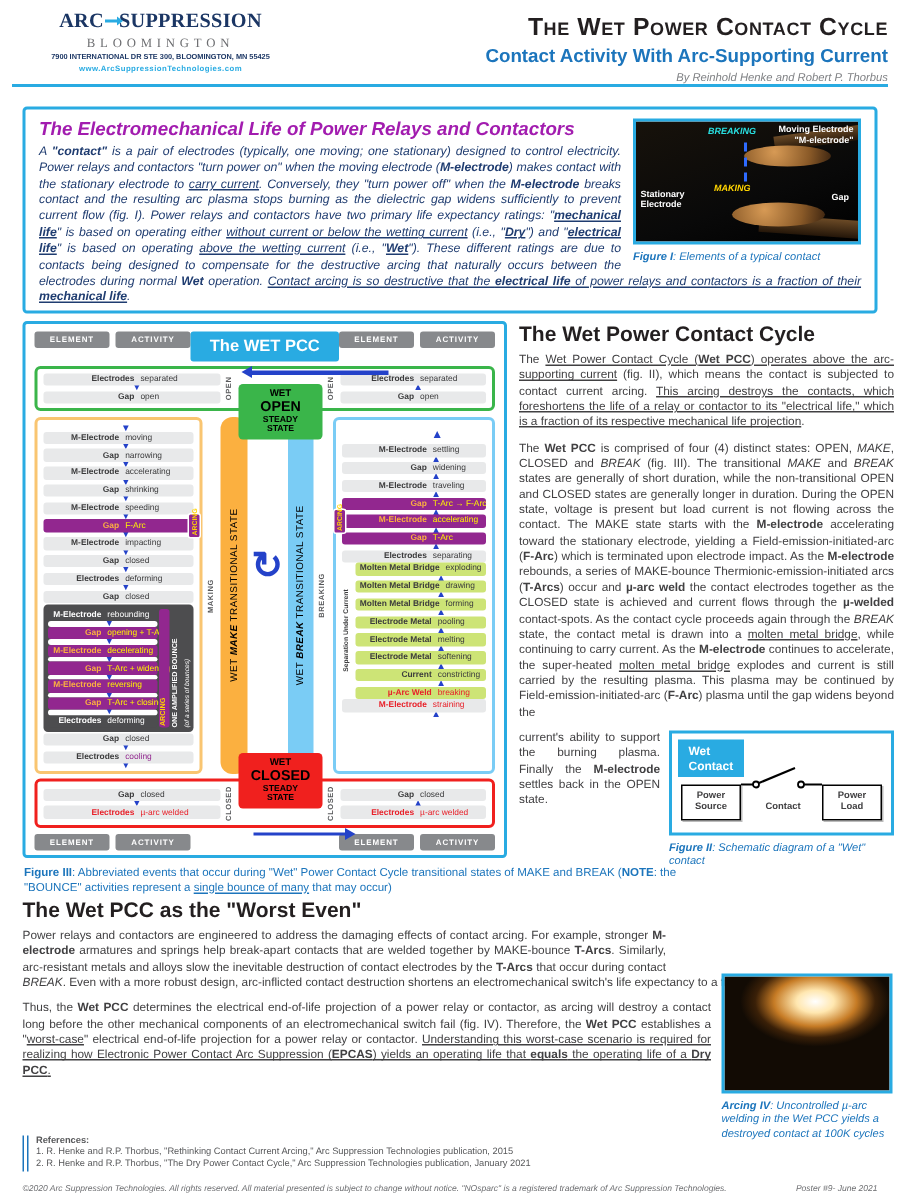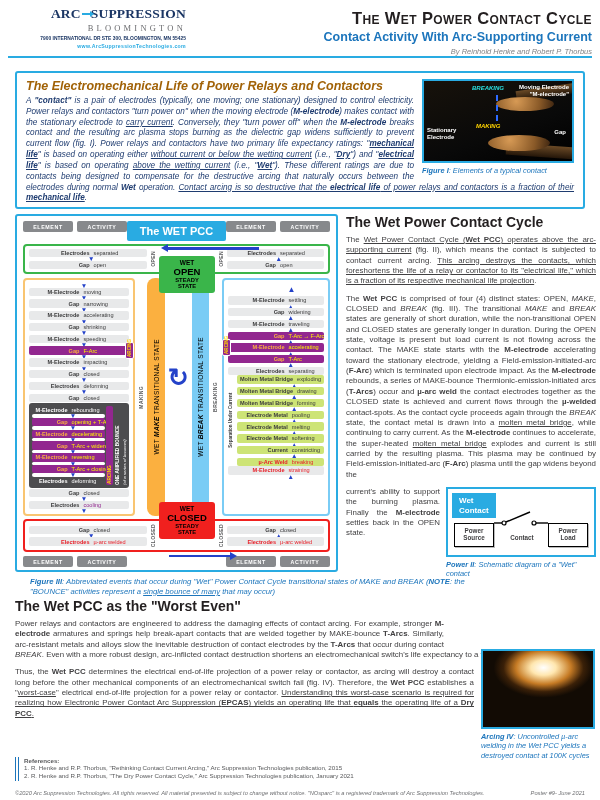--- a/index.html
+++ b/index.html
@@ -1,20 +1,20 @@
 <!DOCTYPE html>
 <html><head>
 <meta charset="utf-8">
 <style>
   * { margin:0; padding:0; box-sizing:border-box; }
   body { width:600px; height:800px; position:relative; background:#fff;
          font-family:"Liberation Sans", sans-serif; color:#414042; overflow:hidden; }
 
   
-  #logo { position:absolute; left:28px; top:6px; width:158px; text-align:right; }
+  #logo { position:absolute; left:28px; top:6px; width:158px; text-align:center; }
   .logo-line1 { font-family:"Liberation Serif", serif; font-weight:bold; font-size:13.5px;
                 color:#1B3664; letter-spacing:.2px; white-space:nowrap; }
   .logo-bolt { display:inline-block; width:8px; height:2.5px; background:#29ABE2;
                position:relative; margin:0 1px 2px 1px; vertical-align:middle; }
   .logo-bolt:after { content:""; position:absolute; right:-4px; top:-2px;
                border-left:4px solid #29ABE2; border-top:3.5px solid transparent;
                border-bottom:3.5px solid transparent; }
   .logo-line2 { font-family:"Liberation Serif", serif; font-size:8.5px; color:#6D6E71;
                 letter-spacing:3.2px; margin-top:1px; }
   .logo-line3 { font-size:4.9px; color:#1B3664; font-weight:bold; margin-top:3px; }
@@ -22,21 +22,21 @@
   #title-block { position:absolute; right:8px; top:9px; width:400px; text-align:right; }
   #main-title { font-size:16.5px; font-weight:bold; color:#231F20; font-variant:small-caps;
                 letter-spacing:.4px; }
   #subtitle { font-size:12.5px; font-weight:bold; color:#1C75BC; margin-top:2px; }
   #byline { font-size:7.5px; font-style:italic; color:#808285; margin-top:3px; }
   #header-rule { position:absolute; left:8px; right:8px; top:56px; height:2px; background:#29ABE2; }
 
   
   #intro { position:absolute; left:15px; top:71px; width:570px; height:138px;
            border:2px solid #29ABE2; border-radius:3px; padding:6px 9px; }
-  #intro h2 { font-size:12.5px; font-weight:bold; font-style:italic; color:#a16207; margin-bottom:3px; }
+  #intro h2 { font-size:12.5px; font-weight:bold; font-style:italic; color:#a21caf; margin-bottom:3px; }
   #intro .body { font-size:8.2px; font-style:italic; color:#1F3C70; line-height:1.32; text-align:justify; }
   #figure1 { float:right; width:152px; margin:0 0 2px 8px; }
   #fig1-photo { position:relative; width:152px; height:84px; border:2px solid #29ABE2;
                 background:linear-gradient(160deg,#17120b 0%, #090909 60%, #000 100%); overflow:hidden; }
   .elec { position:absolute; border-radius:50%;
           background:radial-gradient(circle at 35% 30%, #d79a55, #8a5a28 60%, #3c2410 100%); }
   .elec-arm { position:absolute; background:linear-gradient(#6b4a26,#241609); }
   .fig1-lbl { position:absolute; font-size:6px; font-weight:bold; color:#fff; line-height:1.15; }
   .lbl-breaking { color:#29E0E2; font-style:italic; left:48px; top:4px; }
   .lbl-making { color:#FFD400; font-style:italic; left:52px; top:42px; }
@@ -119,22 +119,22 @@
   .bounce-side .bl { writing-mode:vertical-rl; transform:rotate(180deg); }
   .bl-arcing { background:#92278F; color:#FFD400; font-size:4.8px; font-weight:bold;
                padding:1px; border-radius:2px; }
   .bl-oab { color:#fff; font-size:4.8px; font-weight:bold; }
   .bl-series { color:#fff; font-size:4.4px; font-style:italic; }
   .suc { position:relative; padding-left:9px; }
   .suc-label { position:absolute; left:0; top:0; bottom:0; writing-mode:vertical-rl;
                transform:rotate(180deg); font-size:4.5px; font-weight:bold; color:#3b3b3c; text-align:center; }
   .suc .d-row { background:#CDE476; }
 
-  #figIII-cap { position:absolute; left:30px; top:577px; width:458px; font-size:7.7px;
-                font-style:italic; color:#1C75BC; line-height:1.25; }
+  #figIII-cap { position:absolute; left:16px; top:577px; width:458px; font-size:7.7px;
+                color:#1C75BC; line-height:1.25; }
 
   
   #rightcol { position:absolute; left:346px; top:214px; width:250px; }
   #rightcol h2, #worst h2 { font-size:14px; font-weight:bold; color:#231F20; margin-bottom:5px; }
   .para { font-size:7.9px; line-height:1.31; text-align:justify; color:#414042; margin-bottom:7px; }
   #fig2row { display:flex; gap:6px; margin-top:1px; }
   #fig2row .para { width:94px; margin-bottom:0; }
   #figure2 { width:150px; }
   #fig2-box { position:relative; width:150px; height:70px; border:2px solid #29ABE2; background:#fff; }
   #wet-tag { position:absolute; left:4px; top:4px; background:#29ABE2; color:#fff; font-weight:bold;
@@ -529,21 +529,21 @@
         <div class="schem-box" id="pl-box">Power<br>Load</div>
         <svg id="fig2-svg" width="54" height="18">
           <line x1="0" y1="14" x2="8" y2="14" stroke="#000" stroke-width="1.4"></line>
           <circle cx="10" cy="14" r="2" fill="none" stroke="#000" stroke-width="1.2"></circle>
           <line x1="12" y1="13" x2="36" y2="3" stroke="#000" stroke-width="1.4"></line>
           <circle cx="40" cy="14" r="2" fill="none" stroke="#000" stroke-width="1.2"></circle>
           <line x1="42" y1="14" x2="54" y2="14" stroke="#000" stroke-width="1.4"></line>
         </svg>
         <div id="contact-lbl">Contact</div>
       </div>
-      <div class="fig-caption"><b>Power II</b>: Schematic diagram of a "Wet" contact</div>
+      <div class="fig-caption"><b>Figure II</b>: Schematic diagram of a "Wet" contact</div>
     </div>
   </div>
 </div>
 
 <div id="worst">
   <div class="spacer"></div>
   <h2>The Wet PCC as the "Worst Even"</h2>
   <div class="para">Power relays and contactors are engineered to address the damaging effects of contact arcing. For example, stronger <b>M-electrode</b> armatures and springs help break-apart contacts that are welded together by MAKE-bounce <b>T-Arcs</b>. Similarly, arc-resistant metals and alloys slow the inevitable destruction of contact electrodes by the <b>T-Arcs</b> that occur during contact <i>BREAK</i>. Even with a more robust design, arc-inflicted contact destruction shortens an electromechanical switch's life expectancy to a fraction of its mechanical life.</div>
   <div class="para p2">Thus, the <b>Wet PCC</b> determines the electrical end-of-life projection of a power relay or contactor, as arcing will destroy a contact long before the other mechanical components of an electromechanical switch fail (fig. IV). Therefore, the <b>Wet PCC</b> establishes a "<u>worst-case</u>" electrical end-of-life projection for a power relay or contactor. <u>Understanding this worst-case scenario is required for realizing how Electronic Power Contact Arc Suppression (<b>EPCAS</b>) yields an operating life that <b>equals</b> the operating life of a <b>Dry PCC</b>.</u></div>
 </div>

